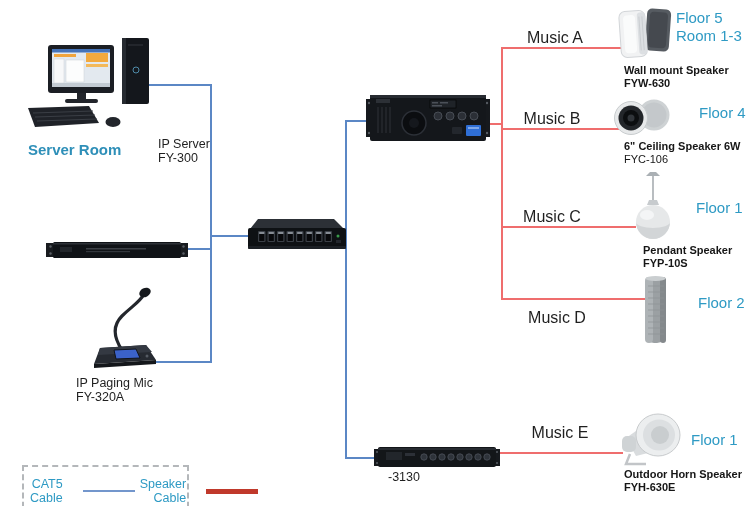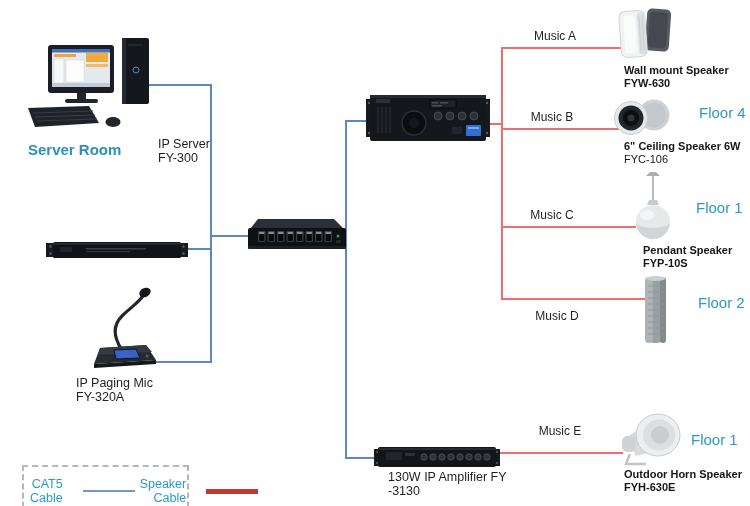--- a/index.html
+++ b/index.html
@@ -7,21 +7,21 @@
           font-family:"Liberation Sans", sans-serif;color:#1f1f1f;}
   .abs{position:absolute;}
   svg{display:block;}
   
   .cat5{position:absolute;background:#5b87c5;}
   .spk{position:absolute;background:#ef6d6d;}
   
   .server-room{position:absolute;font-size:15px;font-weight:bold;color:#2e8fb8;}
   .dlabel{position:absolute;font-size:12.5px;line-height:14px;color:#1f1f1f;}
   .switch-label{position:absolute;font-size:15px;font-weight:bold;text-align:center;color:#111;}
-  .music{position:absolute;width:80px;text-align:center;font-size:12px;color:#1f1f1f;}
+  .music{position:absolute;width:80px;text-align:center;font-size:16px;color:#1f1f1f;}
   .floor{position:absolute;font-size:15px;line-height:18px;color:#2e9ac4;}
   .prod{position:absolute;font-size:11px;line-height:12.5px;font-weight:bold;color:#161616;margin-left:16px;}
   .prod .normal{font-weight:normal;}
   
   .legend{position:absolute;left:22px;top:433px;width:167px;height:52px;border:2px dashed #b4b7ba;
           box-sizing:border-box;display:flex;justify-content:space-between;gap:5px;padding:2px 10px 2px 6px;margin-top:32px;}
   .legend-row{display:flex;align-items:center;gap:20px;}
   .legend-text{flex:1;text-align:right;font-size:12.5px;color:#2e9ac4;}
   .swatch-blue{width:52px;height:2px;background:#7396cc;}
   .swatch-red{width:52px;height:5px;background:#c0392b;}
@@ -202,21 +202,20 @@
           <circle cx="68" cy="13" r="3.2"></circle>
           <circle cx="77" cy="13" r="3.2"></circle>
         <circle cx="86" cy="13" r="3.2"></circle>
           <circle cx="95" cy="13" r="3.2"></circle>
           <circle cx="104" cy="13" r="3.2"></circle>
           <circle cx="113" cy="13" r="3.2"></circle>
       </g>
     </svg>
   </div>
   <div class="dlabel" style="left:388px;top:470px;">
-    <div>130W IP Amplifier FY</div>
     <div>-3130</div>
   </div>
 
   <div class="music" style="left:515px;top:29px;">Music A</div>
   <div class="music" style="left:512px;top:110px;">Music B</div>
   <div class="music" style="left:512px;top:208px;">Music C</div>
   <div class="music" style="left:517px;top:309px;">Music D</div>
   <div class="music" style="left:520px;top:424px;">Music E</div>
 
   <div class="abs" style="left:616px;top:5px;">
@@ -226,20 +225,24 @@
         <rect x="33" y="7" width="18" height="36" rx="4" fill="#45494f"></rect>
       </g>
       <g transform="rotate(-4 17 28)">
         <rect x="4" y="6" width="26" height="46" rx="6" fill="#f1f2f3" stroke="#d2d5d8" stroke-width="1"></rect>
         <rect x="22" y="8" width="8" height="42" rx="3" fill="#dcdfe2"></rect>
         <line x1="24" y1="12" x2="24" y2="46" stroke="#c6cacd" stroke-width="0.8"></line>
         <line x1="27" y1="12" x2="27" y2="46" stroke="#c6cacd" stroke-width="0.8"></line>
         <rect x="8" y="10" width="12" height="38" rx="4" fill="#fafbfb"></rect>
       </g>
     </svg>
+  </div>
+  <div class="floor" style="left:676px;top:9px;">
+    <div>Floor 5</div>
+    <div>Room 1-3</div>
   </div>
   <div class="prod" style="left:608px;top:64px;">
     <div>Wall mount Speaker</div>
     <div>FYW-630</div>
   </div>
 
   <div class="abs" style="left:614px;top:97px;">
     <svg width="58" height="40" viewBox="0 0 58 40">
       <circle cx="40" cy="18" r="15.5" fill="#ced2d4"></circle>
       <circle cx="40" cy="18" r="12.5" fill="#c4c8cb"></circle>

